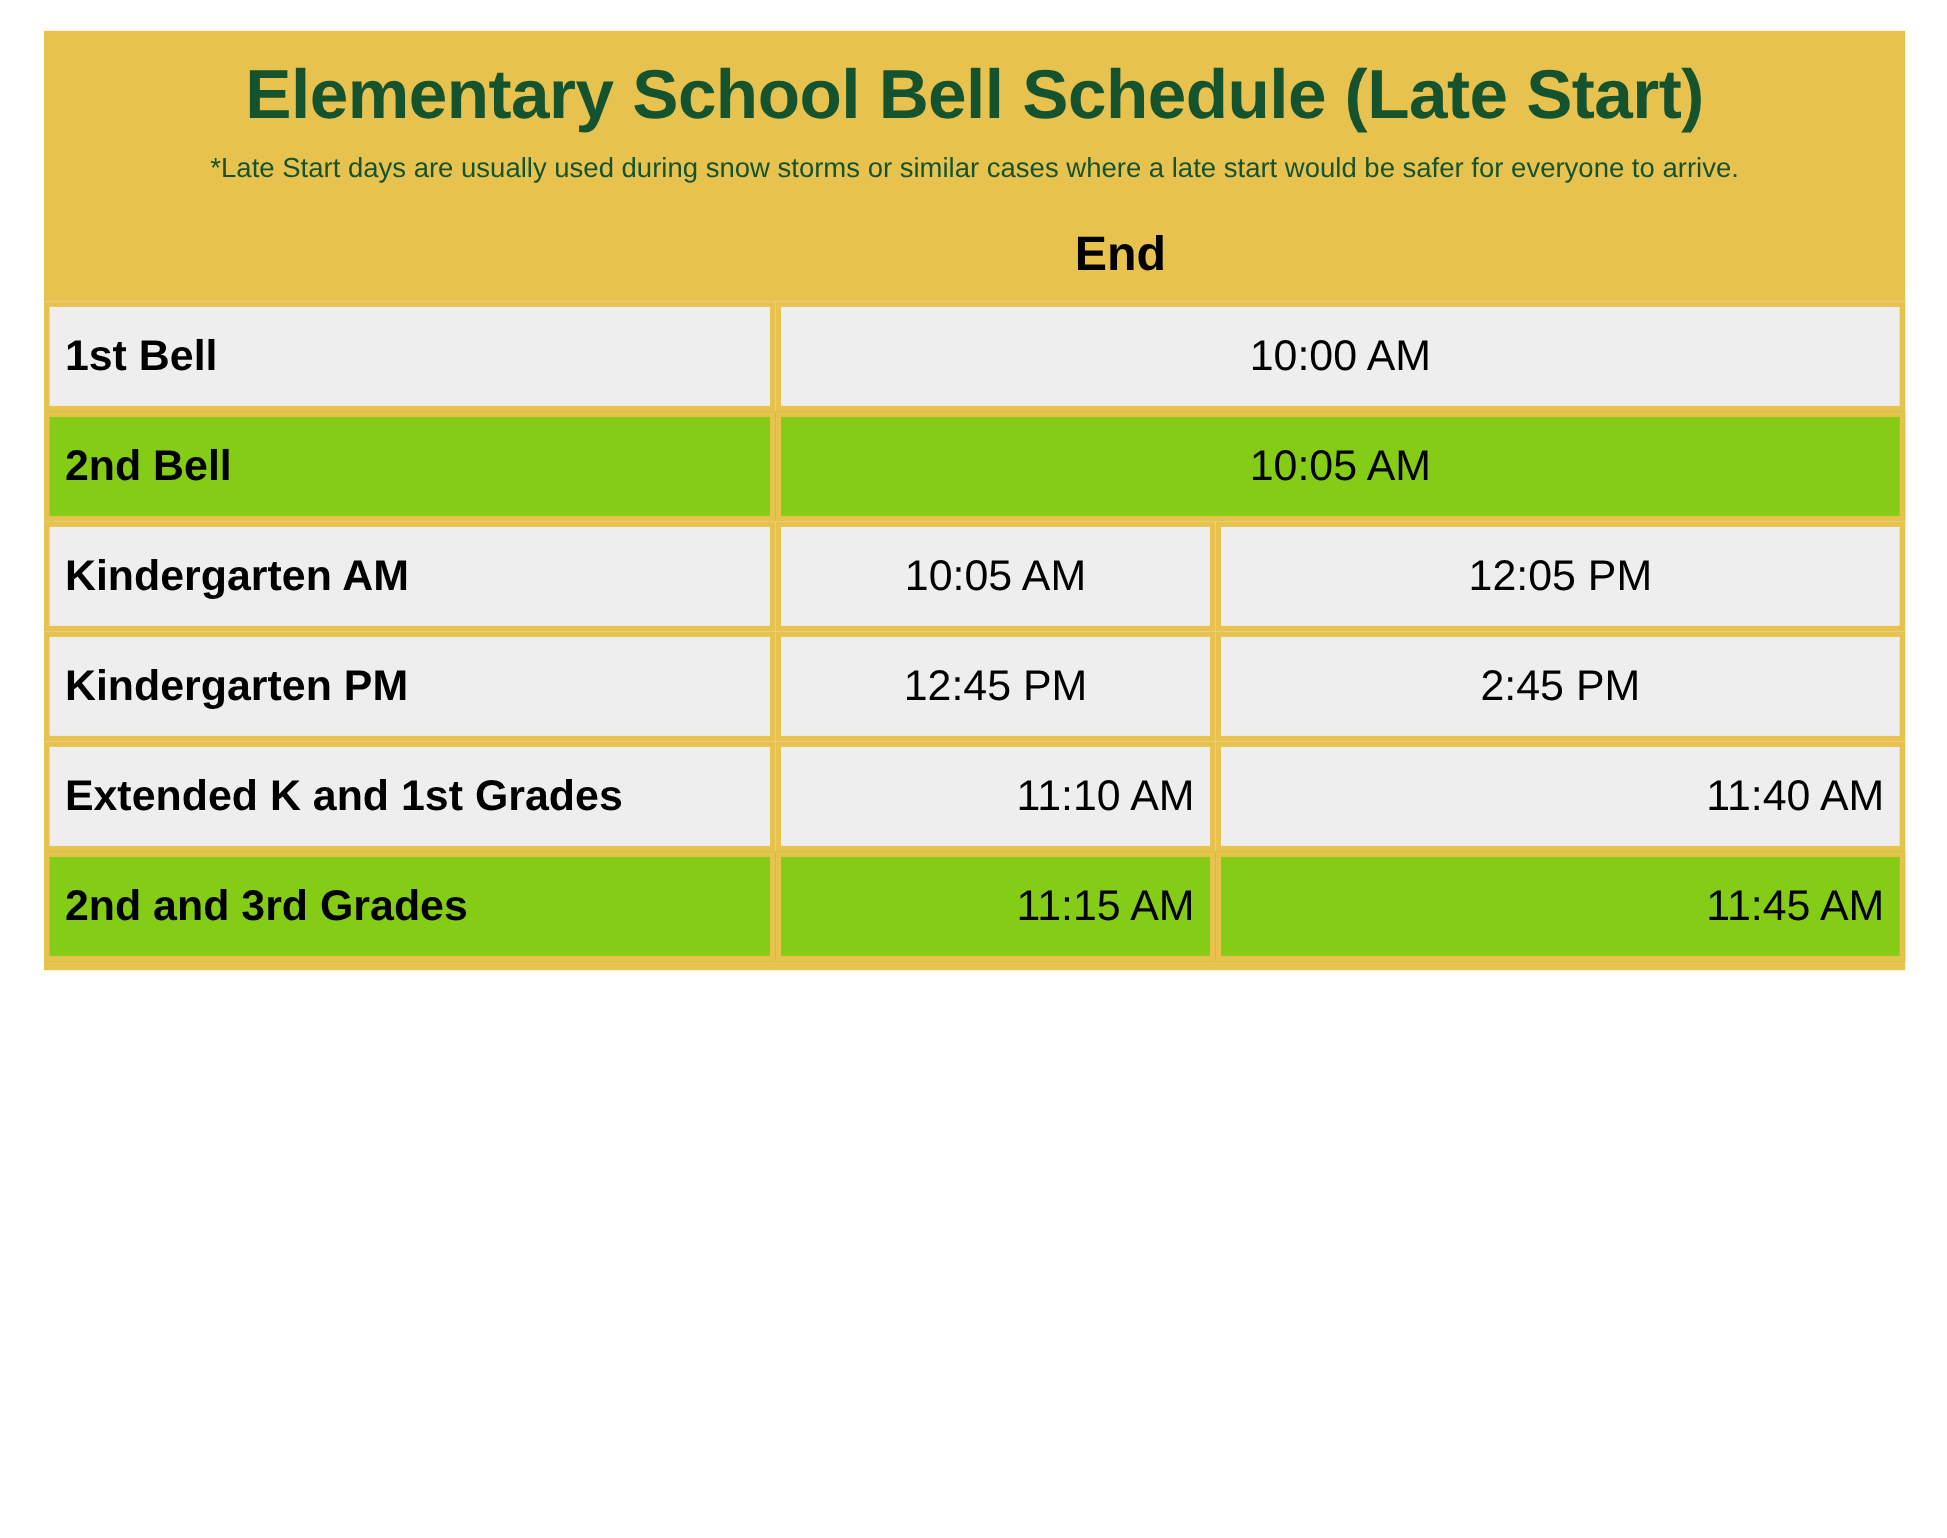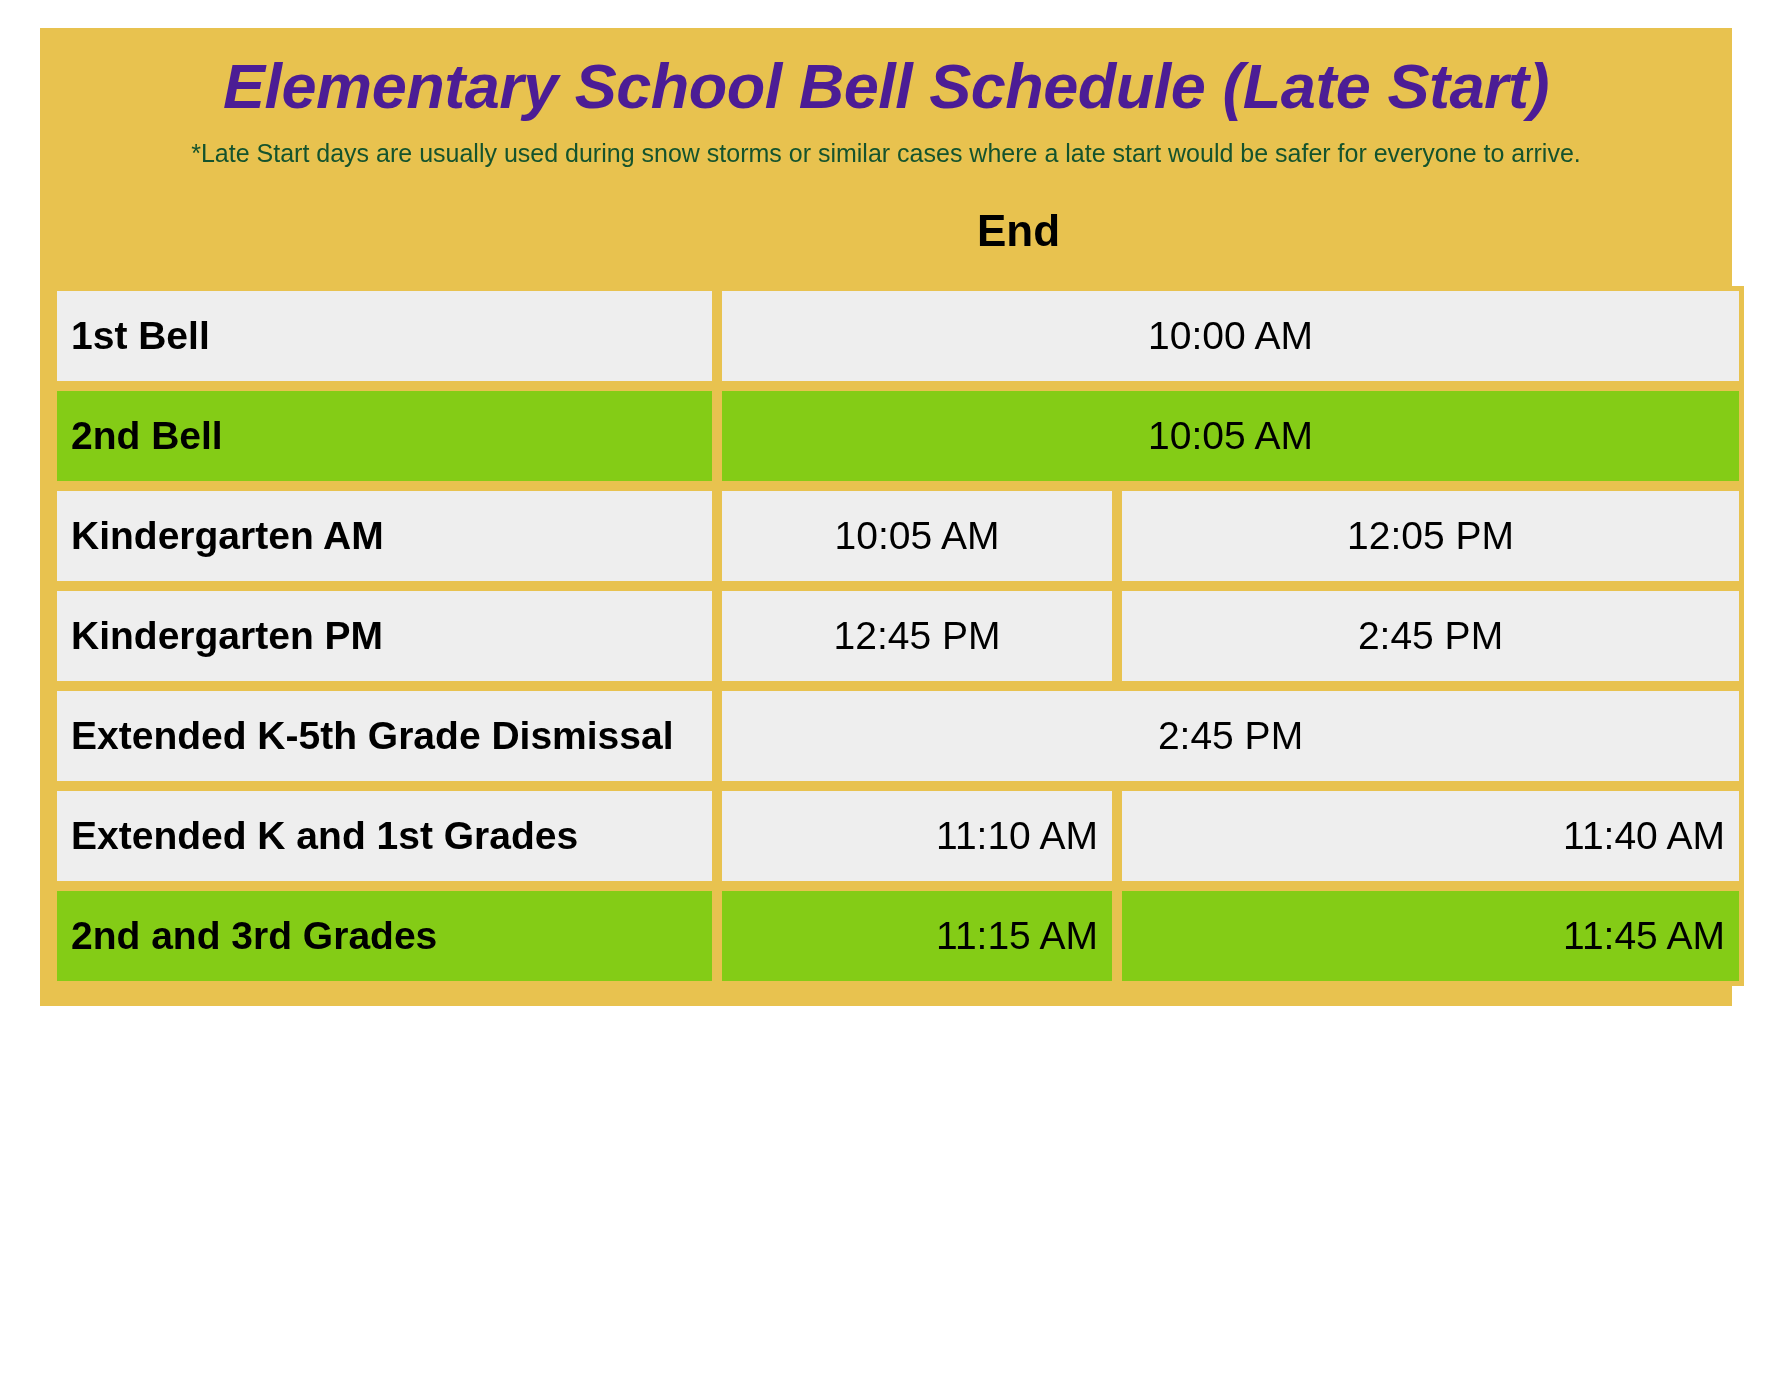--- a/index.html
+++ b/index.html
@@ -25,25 +25,24 @@
   }
 
   
   .header {
     padding: 24px 22px 4px 22px;
     text-align: center;
   }
   .title {
     font-size: 63px;
     font-weight: bold;
-    color: #4c1d95;
+    color: #14532d;
     letter-spacing: -0.5px;
     line-height: 1.08;
     white-space: nowrap;
-    font-style: italic;
   }
   .subtitle {
     margin-top: 18px;
     font-size: 25px;
     color: #14532d;
     line-height: 1.2;
     white-space: nowrap;
   }
 
   
@@ -65,21 +64,21 @@
   }
   .ch-start { width: 400px; }
   .ch-end   { width: 627px; }
 
   
   .tbl {
     border-collapse: separate;
     border-spacing: 0;
     width: 1692px;
     table-layout: fixed;
-    margin: 12px;
+    margin: 0;
   }
   .tbl td {
     border: 5px solid #e8c24f;
     padding: 0 14px;
     height: 100px;
     font-size: 39px;
     color: #000;
     vertical-align: middle;
     box-sizing: border-box;
     overflow: hidden;
@@ -145,24 +144,20 @@
         <td class="ctr shade">10:05 AM</td>
         <td class="ctr shade">12:05 PM</td>
       </tr>
 
       <tr>
         <td class="lbl shade">Kindergarten PM</td>
         <td class="ctr shade">12:45 PM</td>
         <td class="ctr shade">2:45 PM</td>
       </tr>
 
-      <tr>
-        <td class="lbl shade">Extended K-5th Grade Dismissal</td>
-        <td class="ctr shade" colspan="2">2:45 PM</td>
-      </tr>
 
 
       <tr>
         <td class="lbl shade">Extended K and 1st Grades</td>
         <td class="lft shade">11:10 AM</td>
         <td class="lft shade">11:40 AM</td>
       </tr>
 
       <tr>
         <td class="lbl plain">2nd and 3rd Grades</td>

